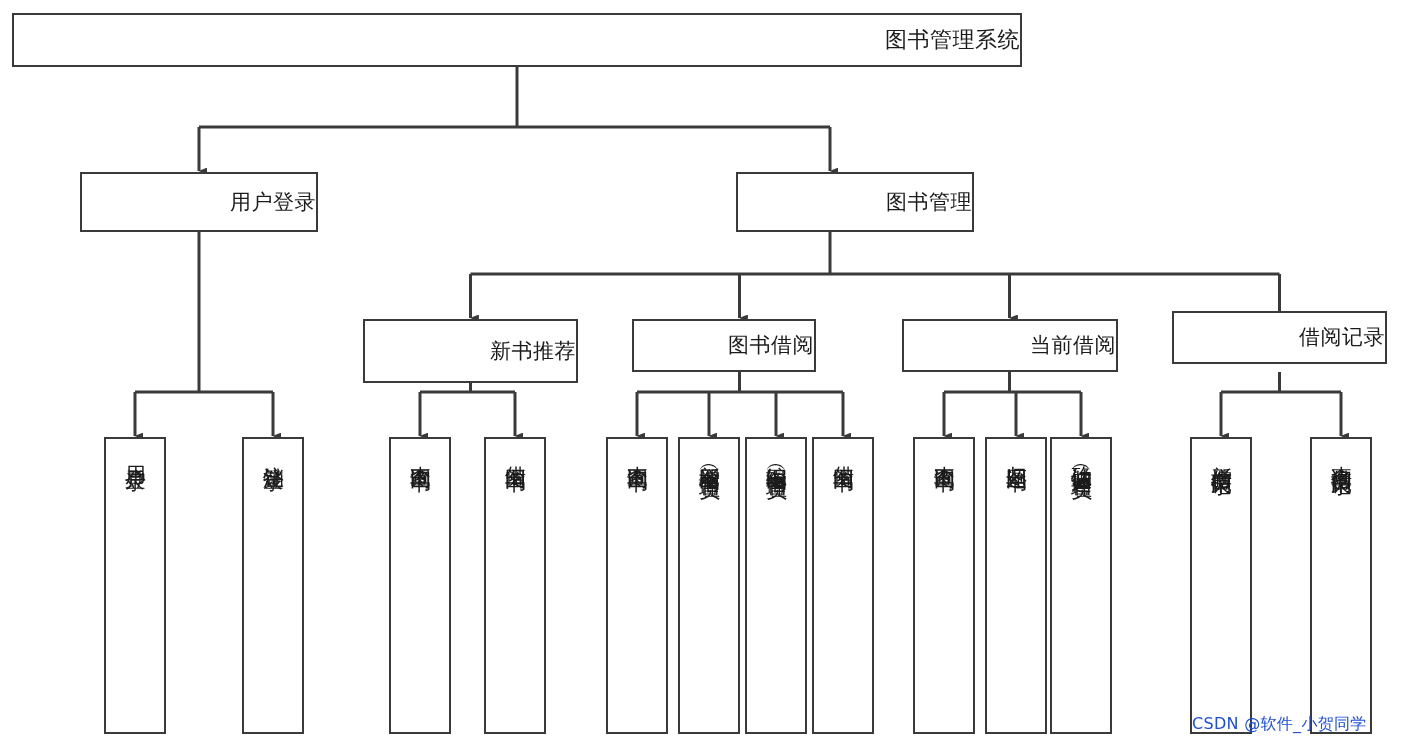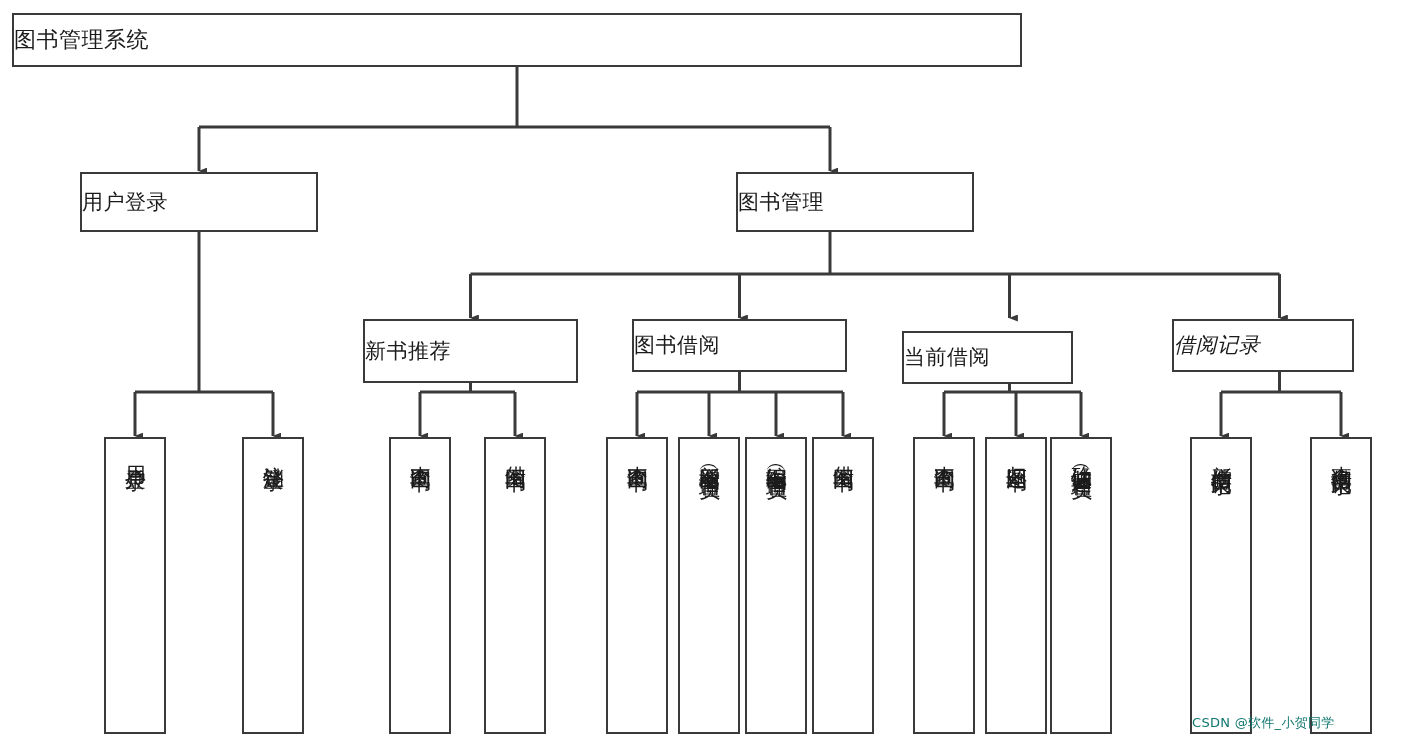--- a/index.html
+++ b/index.html
@@ -26,21 +26,21 @@
     height: 747px;
     pointer-events: none;
   }
   .node {
     position: absolute;
     box-sizing: border-box;
     background: #ffffff;
     border: 2.5px solid #3a3a3a;
     display: flex;
     align-items: center;
-    justify-content: flex-start;
+    justify-content: flex-end;
     color: #1b1b1b;
   }
   .node .label {
     display: block;
     text-align: center;
     line-height: 1.16;
     white-space: pre;
   }
   
   .node.horiz .label {
@@ -59,22 +59,22 @@
   .node.vert .label {
     writing-mode: vertical-rl;
     text-orientation: upright;
     font-size: 21px;
     line-height: 1.0;
     letter-spacing: 2px;
     white-space: nowrap;
   }
   .watermark {
     position: absolute;
-    font-size: 13px;
-    color: #0f766e;
+    font-size: 16px;
+    color: #1d4ed8;
     white-space: nowrap;
     letter-spacing: 0.3px;
     font-family: "DejaVu Sans", "Liberation Sans", sans-serif;
   }
 </style>
 </head>
 <body>
 
 <div id="canvas">
   <svg id="edges" viewBox="0 0 1405 747" width="1405" height="747" xmlns="http://www.w3.org/2000/svg">
@@ -126,27 +126,27 @@
       </div>
       <div class="node horiz" style="left: 80px; top: 172px; width: 238px; height: 60px;">
         <span class="label">用户登录</span>
       </div>
       <div class="node horiz" style="left: 711px; top: 172px; width: 238px; height: 60px; margin-left: 25px;">
         <span class="label">图书管理</span>
       </div>
       <div class="node horiz" style="left: 363px; top: 319px; width: 215px; height: 64px;">
         <span class="label">新书推荐</span>
       </div>
-      <div class="node horiz" style="left: 632px; top: 319px; width: 215px; height: 53px;">
+      <div class="node horiz" style="left: 632px; top: 319px; width: 184px; height: 53px;">
         <span class="label">图书借阅</span>
       </div>
-      <div class="node horiz" style="left: 902px; top: 319px; width: 171px; height: 53px; margin-top: 12px;">
+      <div class="node horiz" style="left: 902px; top: 319px; width: 216px; height: 53px;">
         <span class="label">当前借阅</span>
       </div>
-      <div class="node horiz" style="left: 1172px; top: 319px; width: 182px; height: 53px; font-style: italic;">
+      <div class="node horiz" style="left: 1172px; top: 311px; width: 215px; height: 53px;">
         <span class="label">借阅记录</span>
       </div>
       <div class="node vert" style="left: 104px; top: 437px; width: 62px; height: 297px;">
         <span class="label">用户登录</span>
       </div>
       <div class="node vert" style="left: 242px; top: 437px; width: 62px; height: 297px;">
         <span class="label">注销登录</span>
       </div>
       <div class="node vert" style="left: 389px; top: 437px; width: 62px; height: 297px;">
         <span class="label">查询图书</span>

